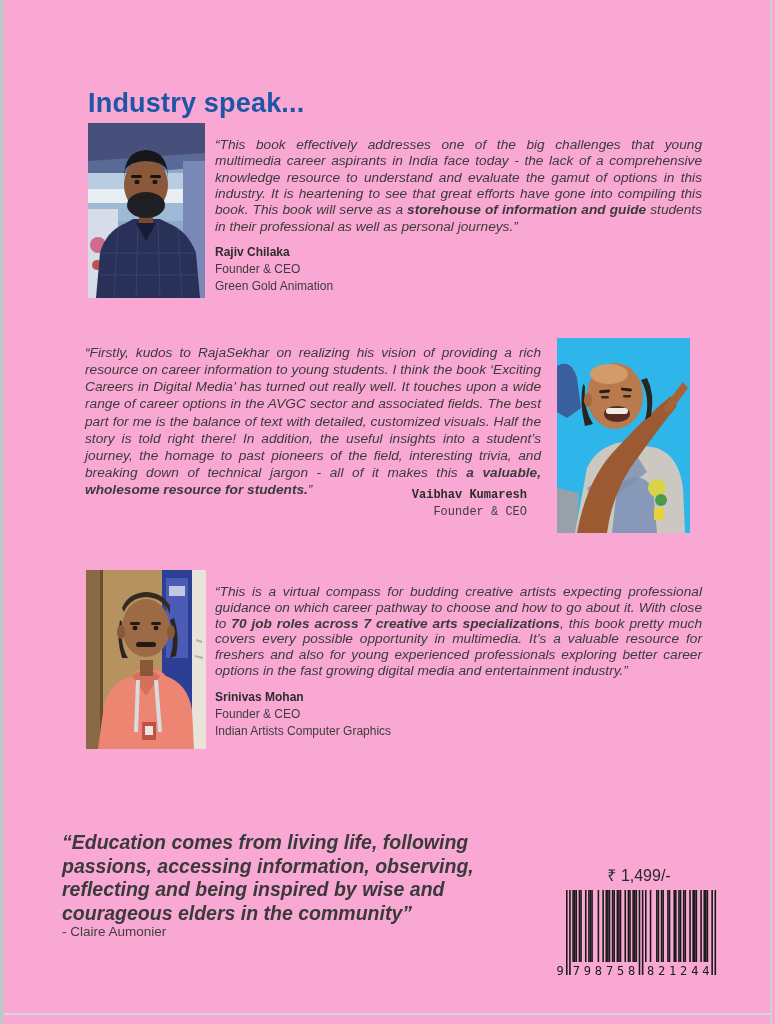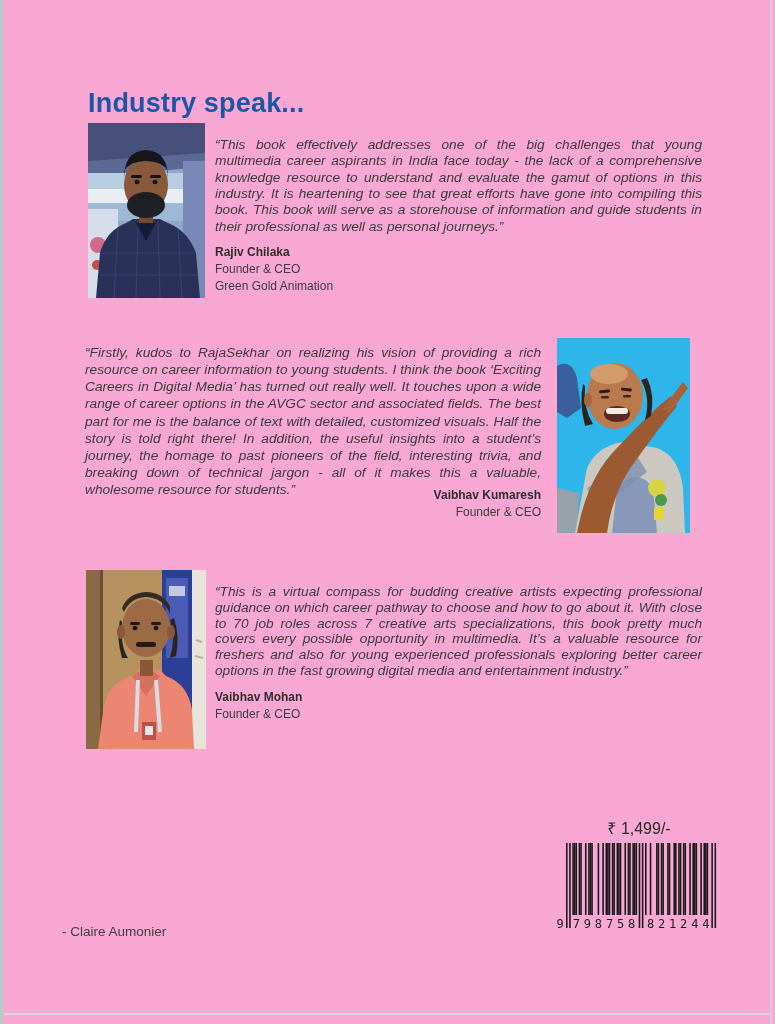--- a/index.html
+++ b/index.html
@@ -26,40 +26,40 @@
   .photo svg { display: block; }
 
   .quote {
     position: absolute;
     font-style: italic;
     text-align: justify;
     color: #3b3b3b;
     font-size: 13.7px;
     line-height: 16.4px;
   }
-  .quote .bold { font-weight: 400; }
+  .quote .bold { font-weight: 700; }
 
   .person {
     position: absolute;
     font-size: 12px; line-height: 17px; color: #3d3d3d; font-style: normal;
   }
   .person .name { font-weight: 700; color: #2d2d2d; }
   .person.align-right { text-align: right; }
 
   .footer-quote {
     position: absolute; left: 62px; top: 831px; width: 430px;
     font-size: 19.5px; line-height: 23.6px;
     font-weight: 700; font-style: italic; color: #3a3a3a;
   }
   .footer-attribution {
     position: absolute; left: 62px; top: 924px; width: 342px;
     text-align: left; font-size: 13.5px; color: #3f3f3f;
   }
 
-  .barcode-block { position: absolute; left: 556px; top: 817px; width: 166px; }
+  .barcode-block { position: absolute; left: 556px; top: 864px; width: 166px; }
   .price { text-align: center; font-size: 16px; color: #2a2a2a; margin: 0 0 4px 0; }
   .barcode-bars svg { display: block; margin: 0 auto; }
 </style>
 </head>
 <body>
 
 <div class="page">
 
   <div class="edge edge-left"></div>
   <div class="edge edge-right"></div>
@@ -130,21 +130,21 @@
         <ellipse cx="52" cy="36" rx="19" ry="10" fill="#d39a6a"></ellipse>
         <ellipse cx="31" cy="62" rx="4" ry="7" fill="#a5683f"></ellipse>
         <rect x="42" y="52" width="11" height="3" rx="1.5" transform="rotate(-6 47 53)" fill="#2a1d14"></rect>
         <rect x="64" y="50" width="11" height="3" rx="1.5" transform="rotate(6 69 51)" fill="#2a1d14"></rect>
         <rect x="44" y="58" width="8" height="2.4" rx="1.2" fill="#3a2a1e"></rect>
         <rect x="66" y="57" width="8" height="2.4" rx="1.2" fill="#3a2a1e"></rect>
         <ellipse cx="60" cy="76" rx="13" ry="8" fill="#5a2a22"></ellipse>
         <rect x="49" y="70" width="22" height="6" rx="3" fill="#f0ece4"></rect>
       </svg>
     </div>
-    <div class="person align-right" style="left:241px; top:487px; width:300px;">
+    <div class="person align-right" style="left:227px; top:487px; width:300px;font-family:Liberation Mono, monospace;">
       <div class="name">Vaibhav Kumaresh</div>
       <div>Founder &amp; CEO</div>
     </div>
   </section>
 
   <section>
     <div class="photo" style="left:86px; top:570px; width:120px; height:179px;">
       <svg width="120" height="179" viewBox="0 0 120 179">
         <rect width="120" height="179" fill="#b5925f"></rect>
         <rect x="0" width="14" height="179" fill="#8a6a45"></rect>
@@ -170,25 +170,27 @@
         <ellipse cx="85" cy="62" rx="4" ry="7" fill="#8a5838"></ellipse>
         <rect x="44" y="52" width="10" height="3" rx="1.5" fill="#241a14"></rect>
         <rect x="65" y="52" width="10" height="3" rx="1.5" fill="#241a14"></rect>
         <ellipse cx="49" cy="58" rx="2.5" ry="2.2" fill="#1f1510"></ellipse>
         <ellipse cx="70" cy="58" rx="2.5" ry="2.2" fill="#1f1510"></ellipse>
         <rect x="50" y="72" width="20" height="5" rx="2.5" fill="#241a14"></rect>
       </svg>
     </div>
     <p class="quote" style="left:215px; top:570px; width:487px; line-height:15.9px;"><span>“This is a virtual compass for budding creative artists expecting professional guidance on which career pathway to choose and how to go about it. With close to </span><span class="bold">70 job roles across 7 creative arts specializations</span><span>, this book pretty much covers every possible opportunity in multimedia. It’s a valuable resource for freshers and also for young experienced professionals exploring better career options in the fast growing digital media and entertainment industry.”</span></p>
     <div class="person" style="left:215px; top:689px;">
-      <div class="name">Vaibhav Mohan</div>
+      <div class="name">Srinivas Mohan</div>
       <div>Founder &amp; CEO</div>
+      <div>Indian Artists Computer Graphics</div>
     </div>
   </section>
 
+  <div class="footer-quote">“Education comes from living life, following passions, accessing information, observing, reflecting and being inspired by wise and courageous elders in the community”</div>
   <div class="footer-attribution">- Claire Aumonier</div>
 
   <div class="barcode-block">
     <div class="price">₹ 1,499/-</div>
     <div class="barcode-bars">
         <svg width="166" height="88">
           <rect x="10.00" y="0" width="1.58" height="85" fill="#1a1a1a"></rect>
           <rect x="13.16" y="0" width="1.58" height="85" fill="#1a1a1a"></rect>
           <rect x="16.32" y="0" width="1.58" height="72" fill="#1a1a1a"></rect>
           <rect x="17.90" y="0" width="1.58" height="72" fill="#1a1a1a"></rect>

